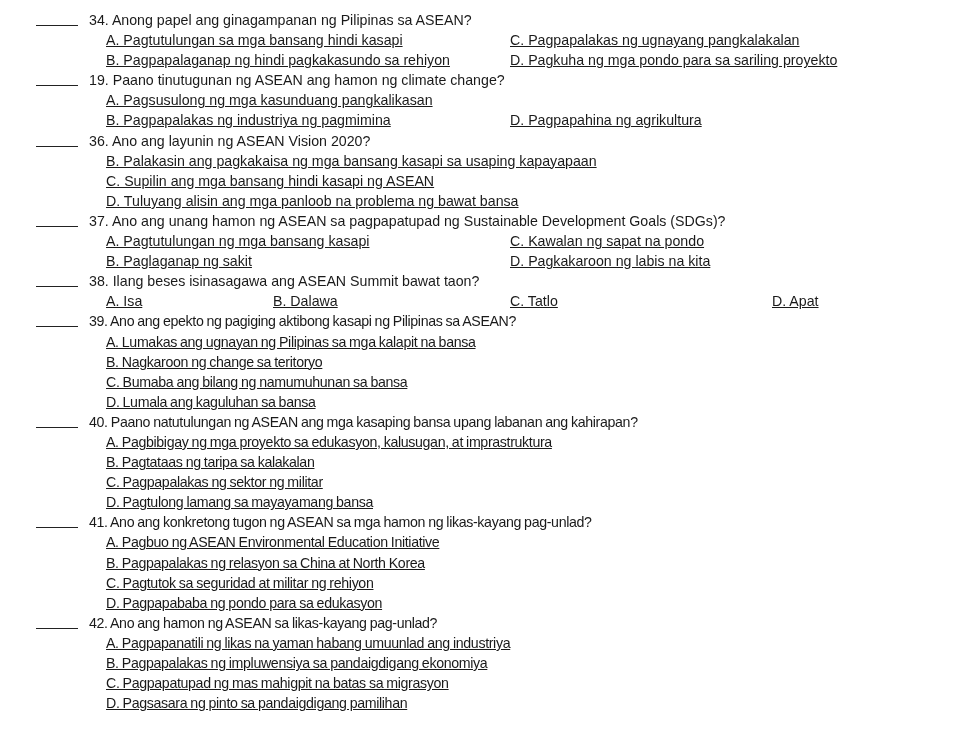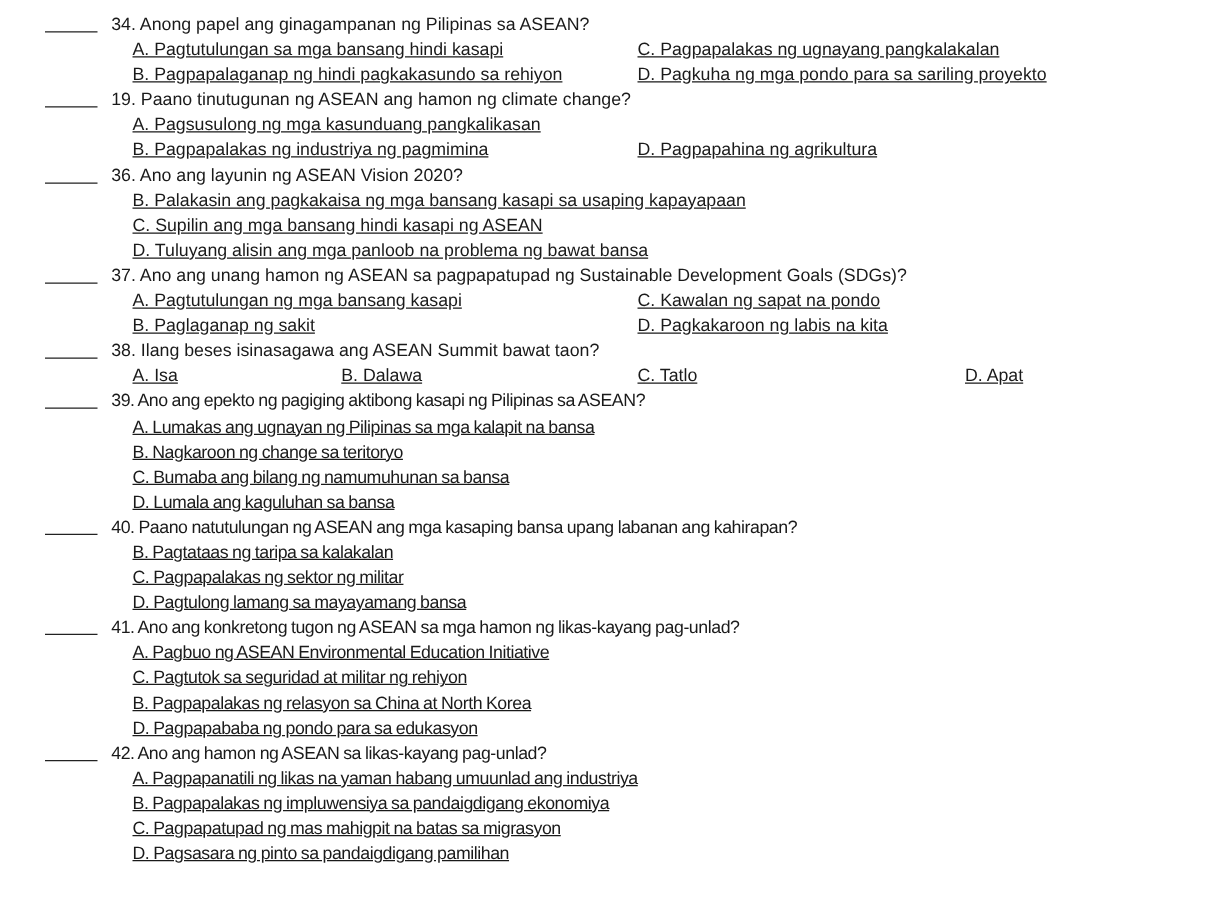--- a/index.html
+++ b/index.html
@@ -138,41 +138,44 @@
   </div>
   <div class="line narrow">
     <span class="opt col-a">D. Lumala ang kaguluhan sa bansa</span>
   </div>
 
   <div class="line q-line narrow">
     <span class="blank"></span>
     <span class="q-text">40. Paano natutulungan ng ASEAN ang mga kasaping bansa upang labanan ang kahirapan?</span>
   </div>
   <div class="line narrow">
+    <span class="opt col-a">A. Pagbibigay ng mga proyekto sa edukasyon, kalusugan, at imprastruktura</span>
+  </div>
+  <div class="line narrow">
     <span class="opt col-a">B. Pagtataas ng taripa sa kalakalan</span>
   </div>
   <div class="line narrow">
     <span class="opt col-a">C. Pagpapalakas ng sektor ng militar</span>
   </div>
   <div class="line narrow">
     <span class="opt col-a">D. Pagtulong lamang sa mayayamang bansa</span>
   </div>
 
   <div class="line q-line narrow">
     <span class="blank"></span>
     <span class="q-text">41. Ano ang konkretong tugon ng ASEAN sa mga hamon ng likas-kayang pag-unlad?</span>
   </div>
   <div class="line narrow">
     <span class="opt col-a">A. Pagbuo ng ASEAN Environmental Education Initiative</span>
   </div>
   <div class="line narrow">
-    <span class="opt col-a">C. Pagtutok sa seguridad at militar ng rehiyon</span>
+    <span class="opt col-a">B. Pagpapalakas ng relasyon sa China at North Korea</span>
   </div>
   <div class="line narrow">
-    <span class="opt col-a">B. Pagpapalakas ng relasyon sa China at North Korea</span>
+    <span class="opt col-a">C. Pagtutok sa seguridad at militar ng rehiyon</span>
   </div>
   <div class="line narrow">
     <span class="opt col-a">D. Pagpapababa ng pondo para sa edukasyon</span>
   </div>
 
   <div class="line q-line narrow">
     <span class="blank"></span>
     <span class="q-text">42. Ano ang hamon ng ASEAN sa likas-kayang pag-unlad?</span>
   </div>
   <div class="line narrow">

